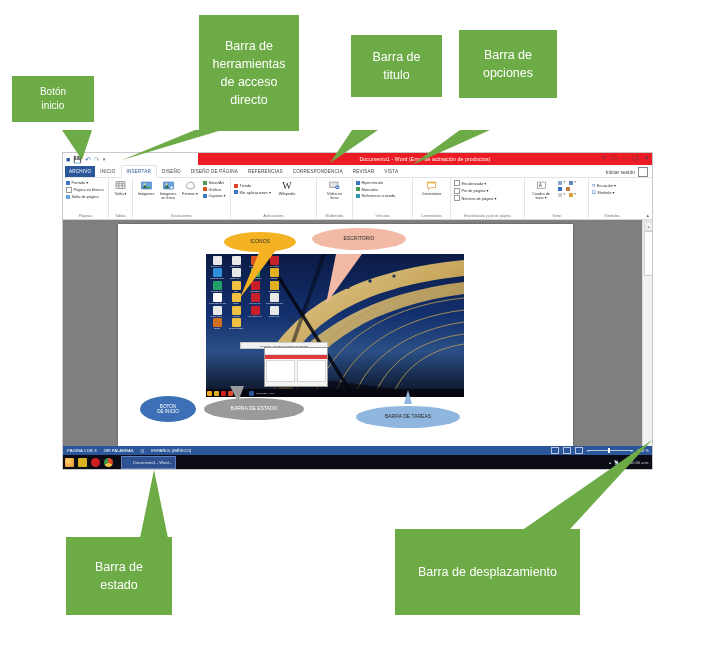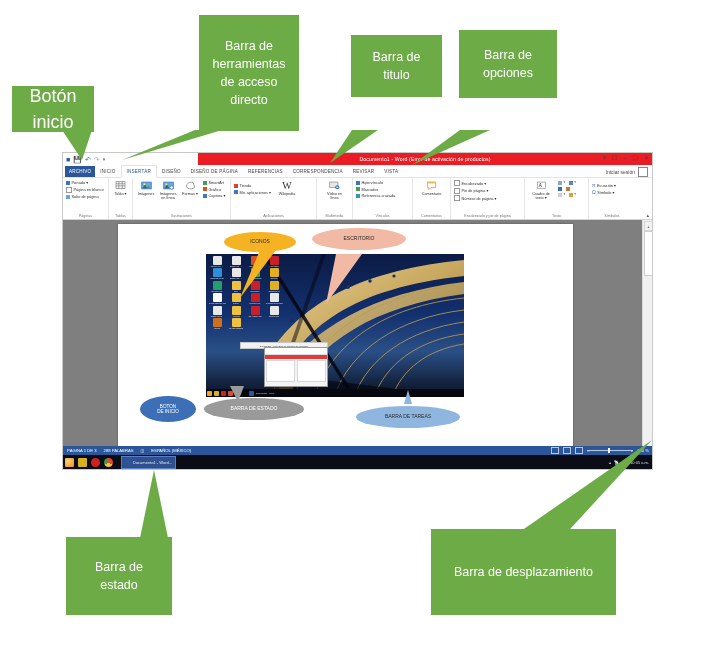--- a/index.html
+++ b/index.html
@@ -193,38 +193,38 @@
     <svg width="727" height="658" viewBox="0 0 727 658">
       <polygon points="62,130 92,130 82,160" fill="#6DAB46"></polygon>
       <polygon points="195,130 222,130 122,160" fill="#6DAB46"></polygon>
       <polygon points="352,130 378,130 330,163" fill="#6DAB46"></polygon>
       <polygon points="460,130 490,130 412,165" fill="#6DAB46"></polygon>
       <polygon points="140,538 168,538 154,470" fill="#6DAB46"></polygon>
       <polygon points="508,540 560,540 652,440" fill="#6DAB46"></polygon>
     </svg>
   </div>
 
-  <div class="callout" style="left:12px;top:86px;width:82px;height:46px;font-size:18px;white-space:pre-line;">Botón
+  <div class="callout" style="left:12px;top:76px;width:82px;height:46px;font-size:10px;white-space:pre-line;">Botón
 inicio</div>
 
   <div class="callout" style="left:199px;top:15px;width:100px;height:116px;font-size:12.5px;white-space:pre-line;">Barra de
 herramientas
 de acceso
 directo</div>
 
   <div class="callout" style="left:351px;top:35px;width:91px;height:62px;font-size:12.5px;white-space:pre-line;">Barra de
 titulo</div>
 
   <div class="callout" style="left:459px;top:30px;width:98px;height:68px;font-size:12.5px;white-space:pre-line;">Barra de
 opciones</div>
 
   <div class="callout" style="left:66px;top:537px;width:106px;height:78px;font-size:12.5px;white-space:pre-line;">Barra de
 estado</div>
 
-  <div class="callout" style="left:395px;top:529px;width:185px;height:86px;font-size:12.5px;white-space:pre-line;margin-left:36px;">Barra de desplazamiento</div>
+  <div class="callout" style="left:395px;top:529px;width:185px;height:86px;font-size:12.5px;white-space:pre-line;">Barra de desplazamiento</div>
 
   <div class="word">
 
     <div class="titlebar">
       <div class="qat">
         <span style="color:#2b579a;">■</span>
         <span style="color:#2b579a;">💾</span>
         <span style="color:#3a6ec0;">↶</span>
         <span style="color:#9aa6b8;">↷</span>
         <span style="color:#666;font-size:5px;">▾</span>

